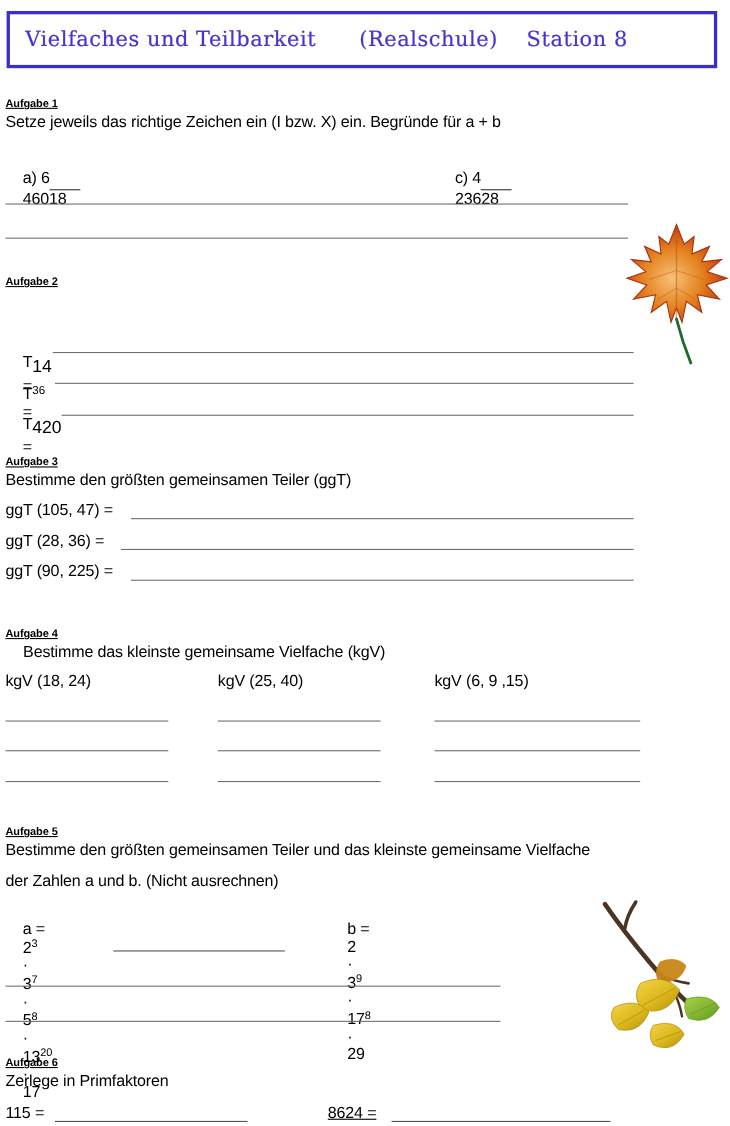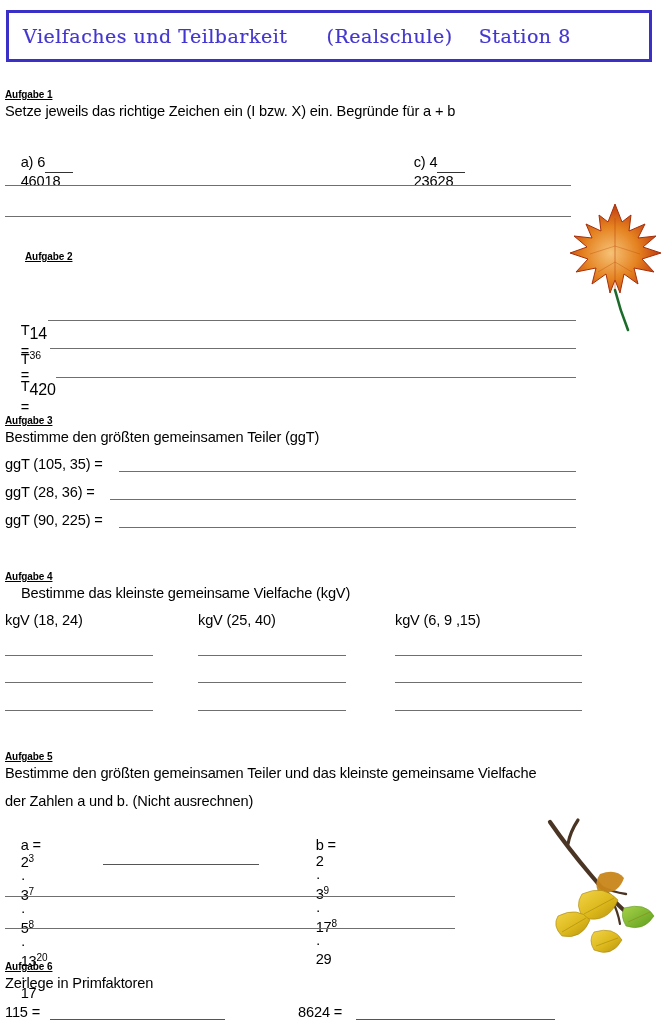--- a/index.html
+++ b/index.html
@@ -114,21 +114,21 @@
     <span>46018</span>
   </div>
   <div class="abs body-line" style="left:398px; top:138px;">
     <span>c) 4</span><span class="inline-blank" style="width:28px;">&nbsp;</span>
     <span>23628</span>
   </div>
 
   <div class="rule" style="left:5px; top:185px; width:566px;"></div>
   <div class="rule" style="left:5px; top:216px; width:566px;"></div>
 
-  <div class="abs" style="left:5px; top:246px;margin-left:20px;">
+  <div class="abs" style="left:5px; top:246px;">
     <span class="sec-title">Aufgabe 2</span>
   </div>
 
   <div class="abs body-line" style="left:5px; top:306px;">
     <span>T</span><span class="sub">14</span>
     <span>=</span>
   </div>
   <div class="rule" style="left:48px; top:320px; width:528px;"></div>
 
   <div class="abs body-line" style="left:5px; top:333px;">
@@ -141,21 +141,21 @@
     <span>T</span><span class="sub">420</span>
     <span>=</span>
   </div>
   <div class="rule" style="left:56px; top:377px; width:520px;"></div>
 
   <div class="abs" style="left:5px; top:410px;">
     <span class="sec-title">Aufgabe 3</span>
   </div>
   <div class="abs body-line" style="left:5px; top:429px;">Bestimme den größten gemeinsamen Teiler (ggT)</div>
 
-  <div class="abs body-line" style="left:5px; top:456px;">ggT (105, 35) =</div>
+  <div class="abs body-line" style="left:5px; top:456px;">ggT (105, 47) =</div>
   <div class="rule" style="left:119px; top:471px; width:457px;"></div>
 
   <div class="abs body-line" style="left:5px; top:484px;">ggT (28, 36) =</div>
   <div class="rule" style="left:110px; top:499px; width:466px;"></div>
 
   <div class="abs body-line" style="left:5px; top:512px;">ggT (90, 225) =</div>
   <div class="rule" style="left:119px; top:527px; width:457px;"></div>
 
   <div class="abs" style="left:5px; top:566px;">
     <span class="sec-title">Aufgabe 4</span>
@@ -213,21 +213,21 @@
   <div class="rule" style="left:5px; top:928px; width:450px;"></div>
 
   <div class="abs" style="left:5px; top:956px;">
     <span class="sec-title">Aufgabe 6</span>
   </div>
   <div class="abs body-line" style="left:5px; top:975px;">Zerlege in Primfaktoren</div>
 
   <div class="abs body-line" style="left:5px; top:1004px;">115 =</div>
   <div class="rule-dark" style="left:50px; top:1019px; width:175px;"></div>
 
-  <div class="abs body-line" style="left:298px; top:1004px;">8624 =</div>
+  <div class="abs body-line" style="left:298px; top:1004px;text-decoration:underline;">8624 =</div>
   <div class="rule-dark" style="left:356px; top:1019px; width:199px;"></div>
 
   <div class="deco leaf-wrap">
     <svg width="96" height="140" viewBox="0 0 96 140" xmlns="http://www.w3.org/2000/svg">
       <defs>
         <linearGradient id="leafGrad" x1="0" y1="0" x2="1" y2="1">
           <stop offset="0%" stop-color="#c23a11"></stop>
           <stop offset="35%" stop-color="#e06a1c"></stop>
           <stop offset="60%" stop-color="#f2a martial"></stop>
           <stop offset="62%" stop-color="#f0a850"></stop>

